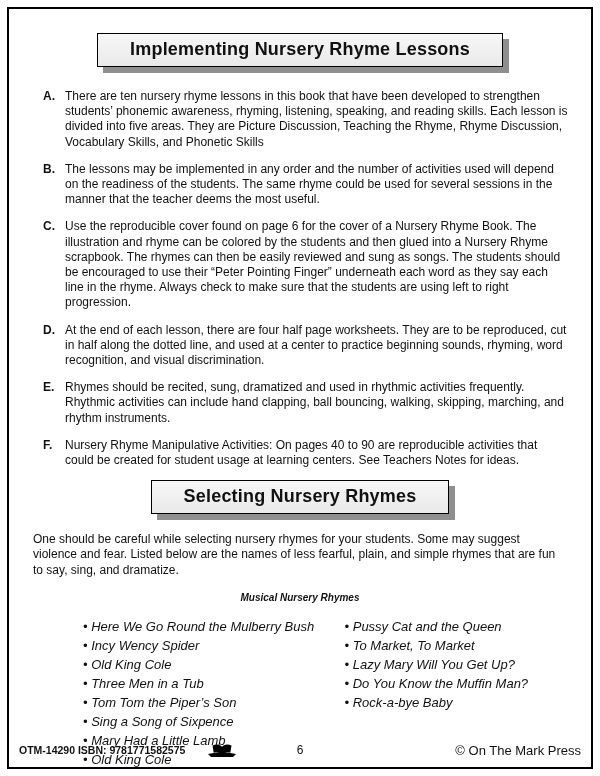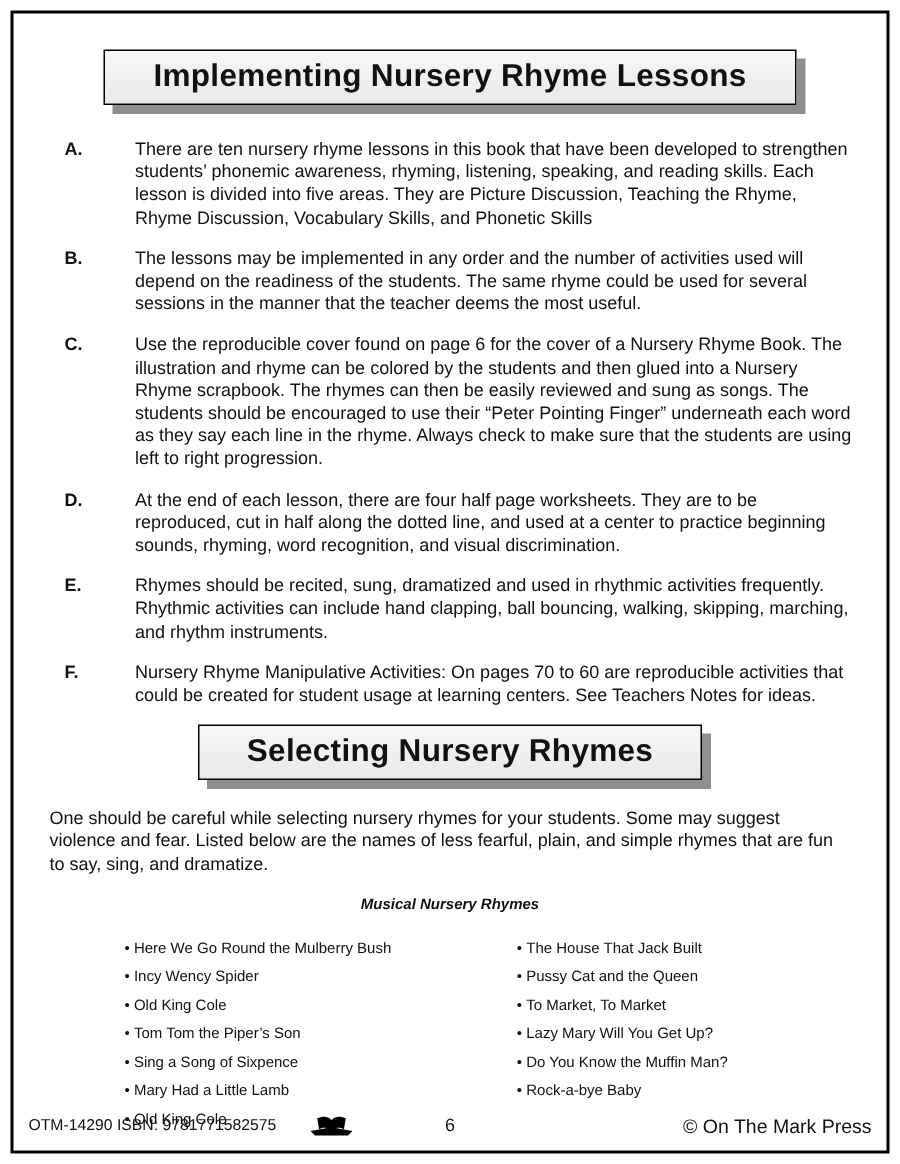--- a/index.html
+++ b/index.html
@@ -19,74 +19,75 @@
   }
   .banner-wrap { text-align: center; }
   .banner-wrap.first { margin-top: 6px; margin-bottom: 22px; }
   .banner-wrap.second { margin-bottom: 18px; }
   .banner {
     display: inline-block;
     border: 1px solid #000;
     background: linear-gradient(#f7f7f7, #e9e9e9);
     box-shadow: 6px 6px 0 #8f8f8f;
     padding: 5px 32px 6px 32px;
-    font-size: 21px;
+    font-size: 18px;
     font-weight: bold;
     letter-spacing: 0.2px;
   }
   .para {
     display: flex;
     margin: 0 0 12px 12px;
     font-size: 12px;
     line-height: 15.2px;
   }
   .para .letter {
     flex: 0 0 22px;
     font-weight: bold;
   }
-  .para .ptext { flex: 1; margin-left: 25px; }
+  .para .ptext { flex: 1; }
   .intro {
     font-size: 12px;
     line-height: 15.2px;
     margin: 16px 2px 14px 2px;
   }
   .musical-heading {
     text-align: center;
     font-size: 10px;
     font-weight: bold;
     font-style: italic;
     margin: 4px 0 14px 0;
   }
   .rhyme-columns {
     display: flex;
     padding-left: 52px;
   }
   .rhyme-col { list-style: none; }
   .rhyme-col.left { width: 268px; }
   .rhyme-col.right { width: 230px; }
   .rhyme-col li {
-    font-size: 10px;
+    font-size: 13px;
     line-height: 19px;
     white-space: nowrap;
+    font-style: italic;
   }
   .rhyme-col li::before { content: "\2022\00a0"; }
   .footer {
     position: absolute;
     left: 10px; right: 10px; bottom: 6px;
     height: 22px;
     display: flex;
     align-items: center;
     justify-content: space-between;
     font-size: 10.5px;
   }
   .footer-left {
     display: flex;
     align-items: center;
     gap: 22px;
-    font-weight: normal;
+    font-weight: bold;
     text-align: right;
   }
   .footer-page {
     position: absolute;
     left: 50%;
     transform: translateX(-50%);
     font-size: 12px;
   }
   .footer-right { font-size: 13px; }
   .logo { display: inline-block; line-height: 0; }
@@ -120,43 +121,43 @@
     <span class="ptext">At the end of each lesson, there are four half page worksheets. They are to be reproduced, cut in half along the dotted line, and used at a center to practice beginning sounds, rhyming, word recognition, and visual discrimination.</span>
   </div>
 
   <div class="para">
     <span class="letter">E.</span>
     <span class="ptext">Rhymes should be recited, sung, dramatized and used in rhythmic activities frequently. Rhythmic activities can include hand clapping, ball bouncing, walking, skipping, marching, and rhythm instruments.</span>
   </div>
 
   <div class="para">
     <span class="letter">F.</span>
-    <span class="ptext">Nursery Rhyme Manipulative Activities: On pages 70 to 60 are reproducible activities that could be created for student usage at learning centers. See Teachers Notes for ideas.</span>
+    <span class="ptext">Nursery Rhyme Manipulative Activities: On pages 40 to 90 are reproducible activities that could be created for student usage at learning centers. See Teachers Notes for ideas.</span>
   </div>
 
   <div class="banner-wrap second">
     <div class="banner">Selecting Nursery Rhymes</div>
   </div>
 
   <p class="intro">One should be careful while selecting nursery rhymes for your students. Some may suggest violence and fear. Listed below are the names of less fearful, plain, and simple rhymes that are fun to say, sing, and dramatize.</p>
 
   <div class="musical-heading">Musical Nursery Rhymes</div>
 
   <div class="rhyme-columns">
     <ul class="rhyme-col left">
       <li>Here We Go Round the Mulberry Bush</li>
       <li>Incy Wency Spider</li>
       <li>Old King Cole</li>
+      <li>Three Men in a Tub</li>
       <li>Tom Tom the Piper’s Son</li>
       <li>Sing a Song of Sixpence</li>
       <li>Mary Had a Little Lamb</li>
       <li>Old King Cole</li>
     </ul>
     <ul class="rhyme-col right">
-      <li>The House That Jack Built</li>
       <li>Pussy Cat and the Queen</li>
       <li>To Market, To Market</li>
       <li>Lazy Mary Will You Get Up?</li>
       <li>Do You Know the Muffin Man?</li>
       <li>Rock-a-bye Baby</li>
     </ul>
   </div>
 
   <div class="footer">
     <div class="footer-left">

